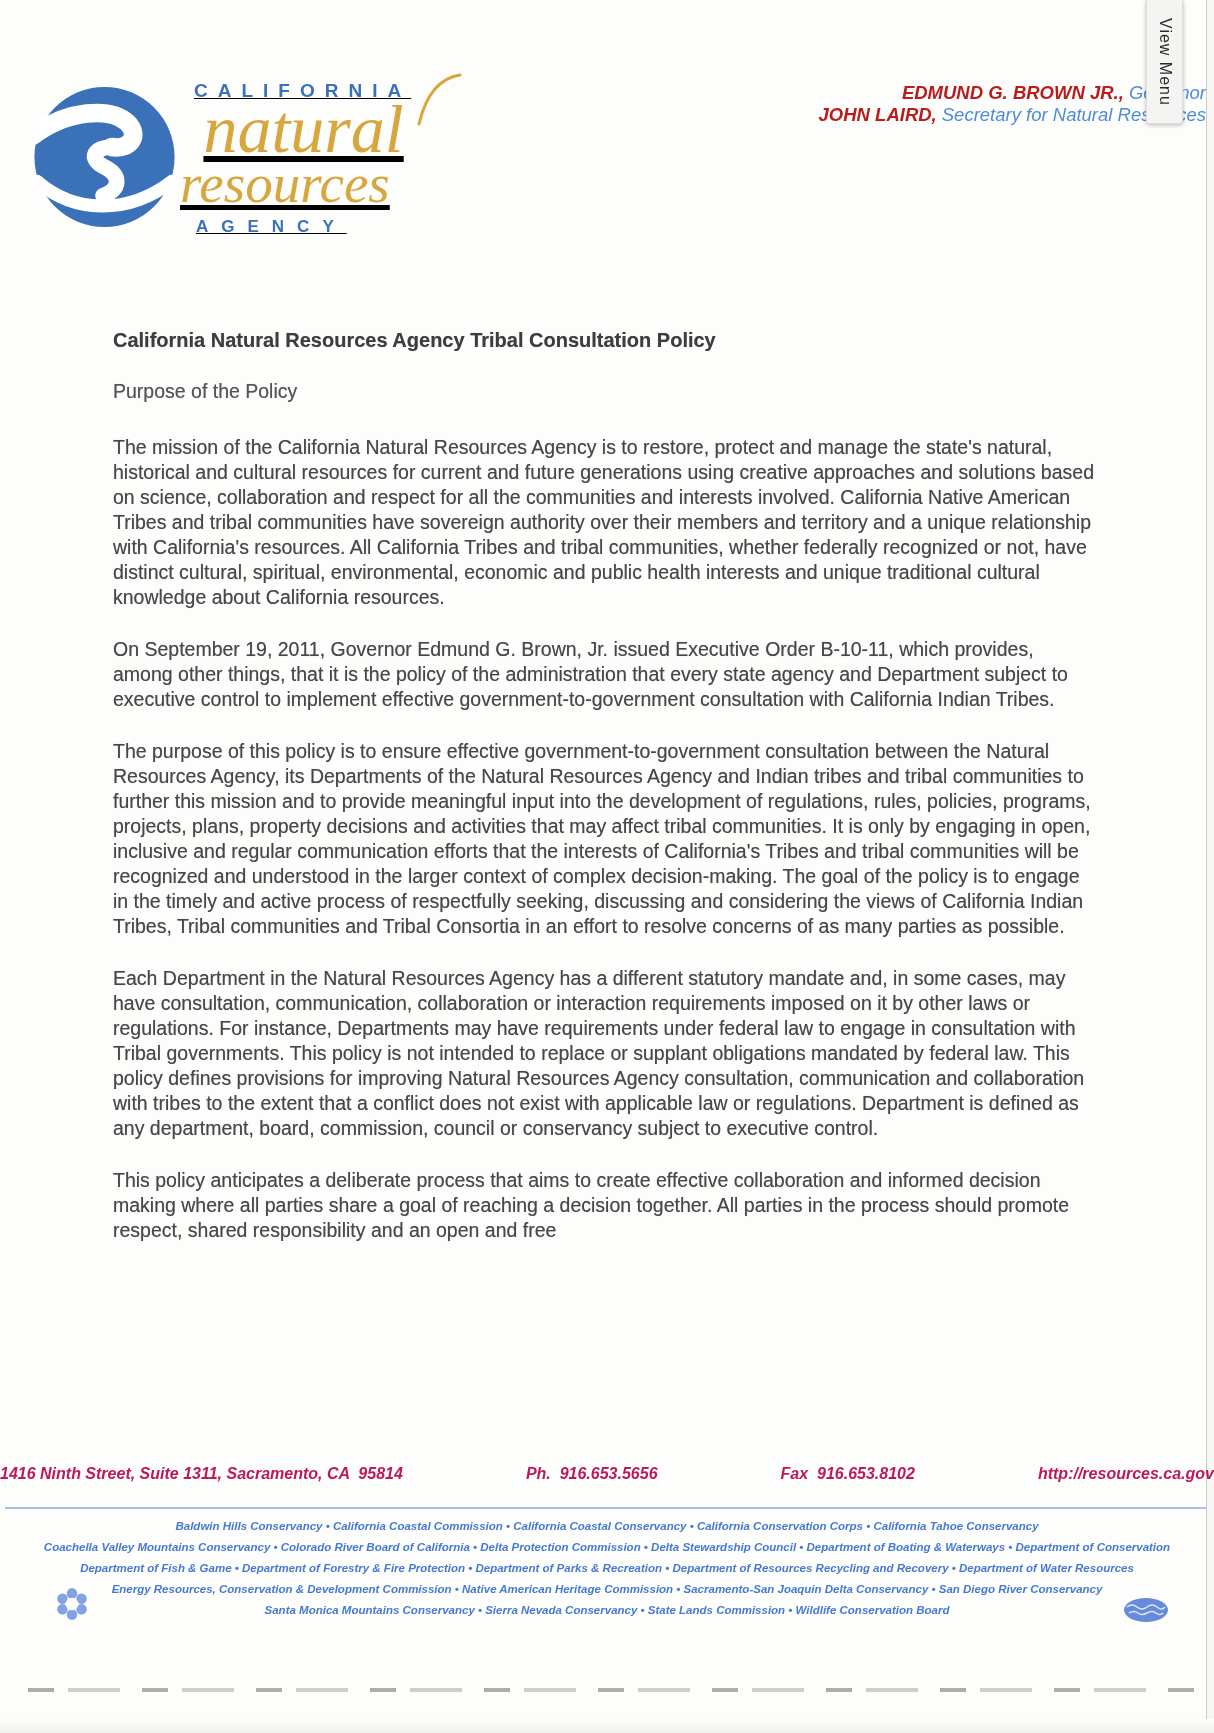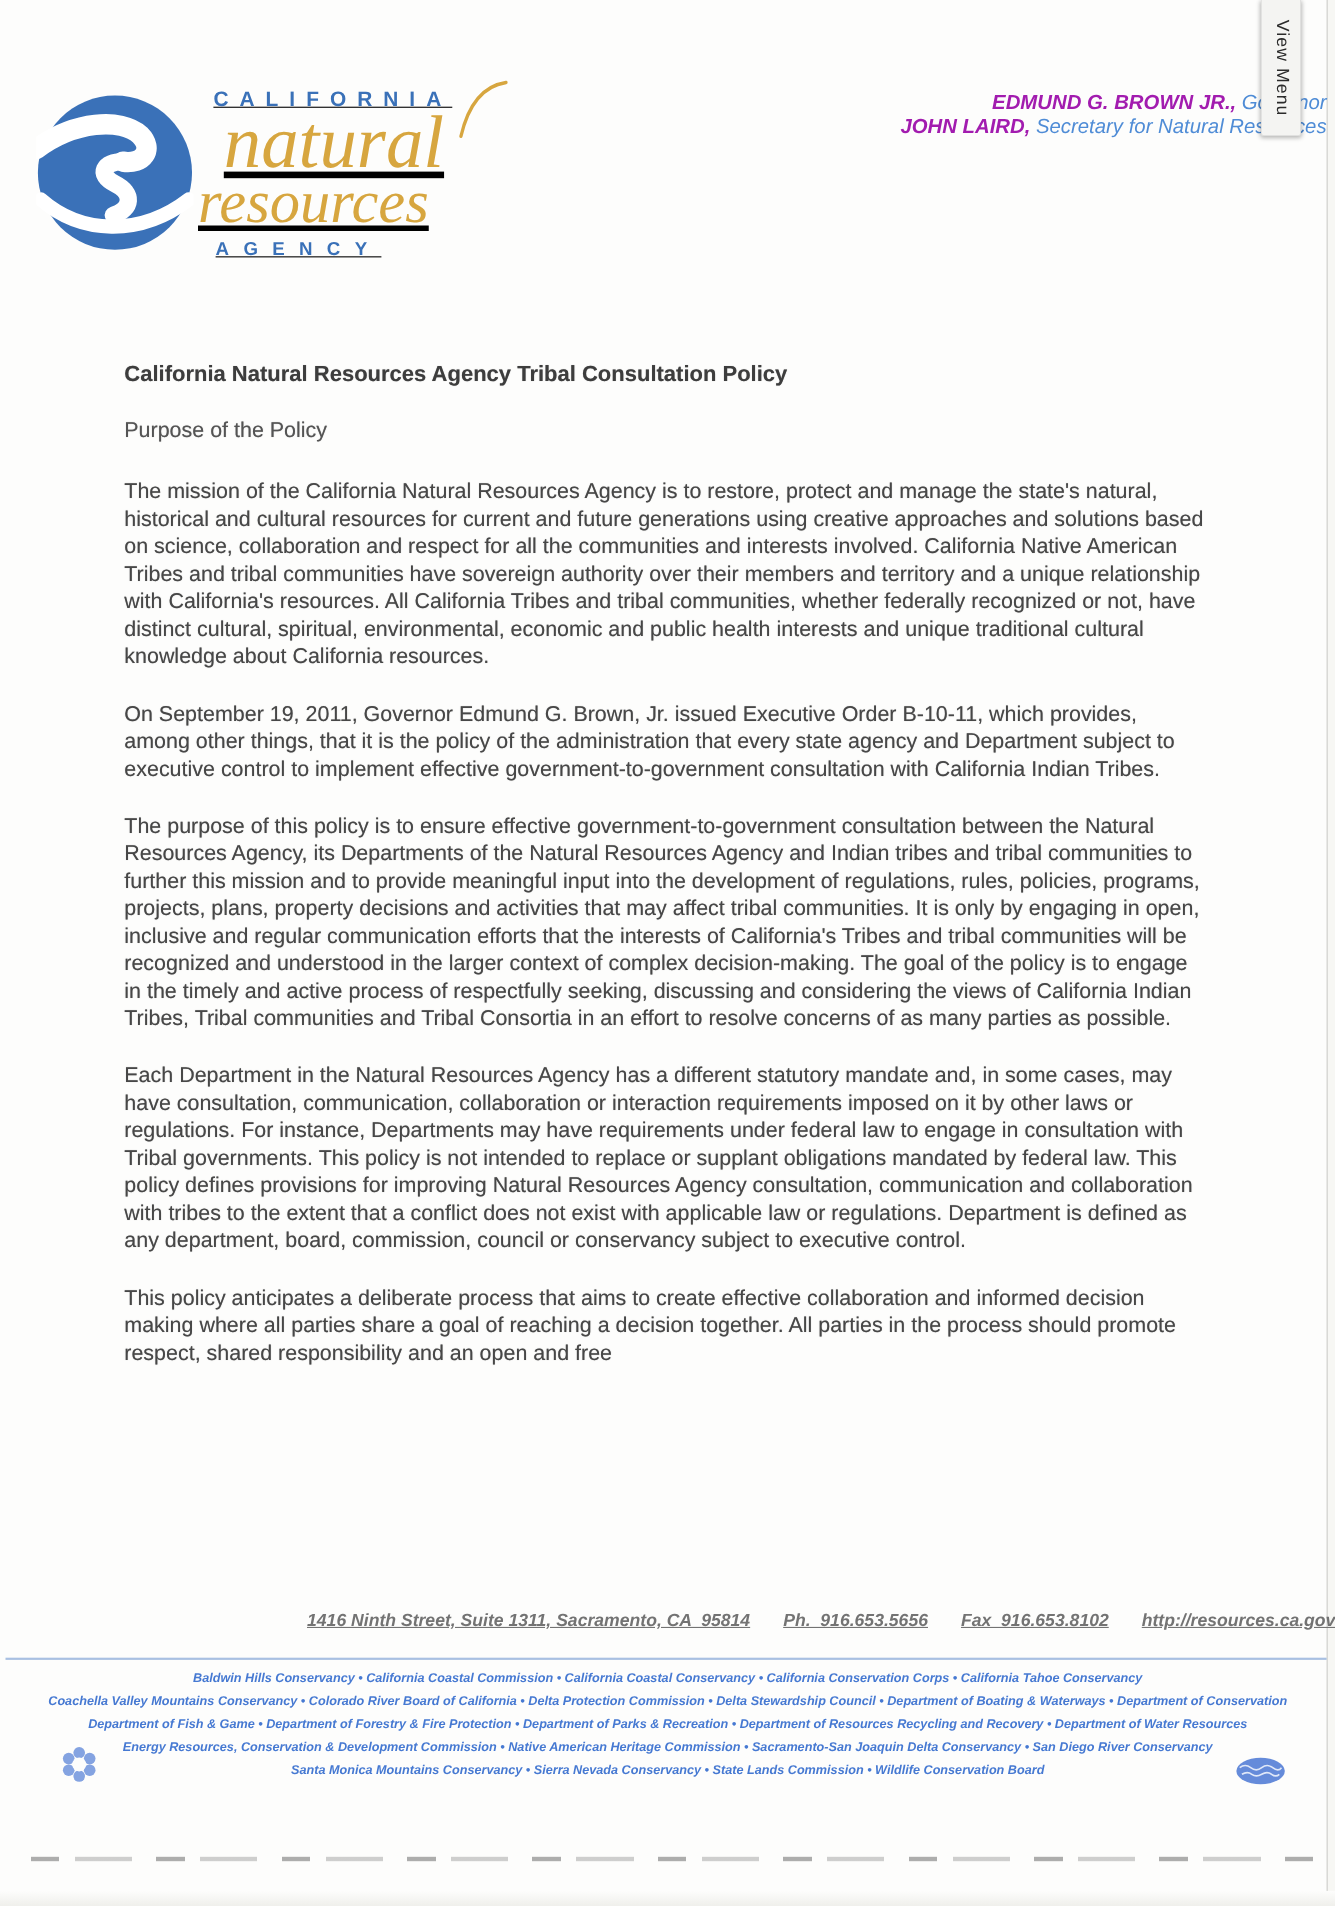--- a/index.html
+++ b/index.html
@@ -14,21 +14,21 @@
   .logo{position:absolute;left:33px;top:76px;display:flex;text-decoration:underline;}
   .logo-mark{width:143px;height:146px;margin-top:8px;}
   .logo-text{margin-left:12px;margin-top:4px;position:relative;}
   .logo-ca{font-size:19px;font-weight:bold;letter-spacing:10px;color:#3a71b8;margin-left:6px;}
   .logo-natural{font-family:"Liberation Serif",serif;font-style:italic;font-size:68px;line-height:54px;color:#d7a63f;margin-left:8px;text-align:center;}
   .logo-resources{font-family:"Liberation Serif",serif;font-style:italic;font-size:55px;line-height:56px;color:#d7a63f;margin-left:-8px;}
   .logo-agency{font-size:17px;font-weight:bold;letter-spacing:13px;color:#3a71b8;margin-top:5px;margin-left:8px;}
   .logo-swash{position:absolute;left:228px;top:-8px;}
 
   .officials{position:absolute;top:82px;right:8px;text-align:right;font-style:italic;color:#4f8cd6;font-size:18.5px;line-height:22px;white-space:nowrap;}
-  .officials .name{font-weight:bold;color:#a21caf;font-style:italic;}
+  .officials .name{font-weight:bold;color:#b91c1c;font-style:italic;}
   .officials .role{margin-left:5px;}
 
   
   .view-menu{
     position:absolute;left:1146px;top:0;width:35px;height:123px;
     background:#f4f4f2;border:1px solid #dddddb;border-top:none;border-radius:0 0 3px 3px;
     box-shadow:0 1px 4px rgba(0,0,0,.28);display:flex;align-items:center;justify-content:center;cursor:pointer;z-index:5;
   }
   .view-menu span{writing-mode:vertical-rl;font-size:16px;color:#2b2b2b;letter-spacing:1px;}
 
@@ -37,22 +37,22 @@
     position:absolute;left:113px;top:328px;width:985px;
     color:#474747;font-size:19.5px;line-height:25px;
     text-shadow:0 0 .7px rgba(70,70,70,.55);
   }
   .doc-title{text-align:left;font-weight:bold;color:#3d3d3d;font-size:20px;margin:0 0 26px 0;}
   .doc-heading{margin:0 0 31px 0;color:#545454;}
   .doc p{margin:0 0 27px 0;}
 
   
   .address{
-    position:absolute;left:0;right:0;top:1465px;display:flex;justify-content:flex-end;gap:30px;
-    font-size:16px;font-weight:bold;font-style:italic;color:#737373;white-space:pre;text-decoration:underline;
+    position:absolute;left:0;right:0;top:1465px;display:flex;justify-content:space-between;gap:30px;
+    font-size:16px;font-weight:bold;font-style:italic;color:#be185d;white-space:pre;
   }
   .rule{position:absolute;left:5px;right:8px;top:1507px;height:2px;background:#a9c0e2;}
   .agencies{
     position:absolute;left:24px;right:24px;top:1516px;text-align:center;
     font-size:11.5px;font-style:italic;font-weight:bold;color:#4679d2;line-height:21px;
   }
   .recycle{position:absolute;left:54px;top:1586px;}
   .stamp{position:absolute;left:1123px;top:1596px;}
   .scan-dashes{
     position:absolute;left:28px;right:8px;top:1688px;height:4px;opacity:.7;

